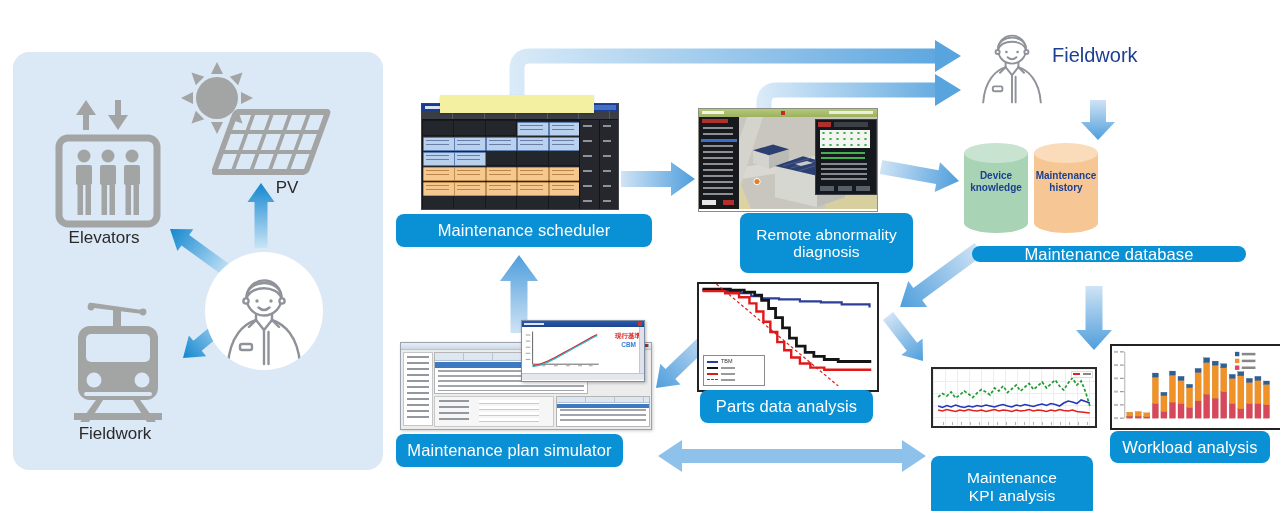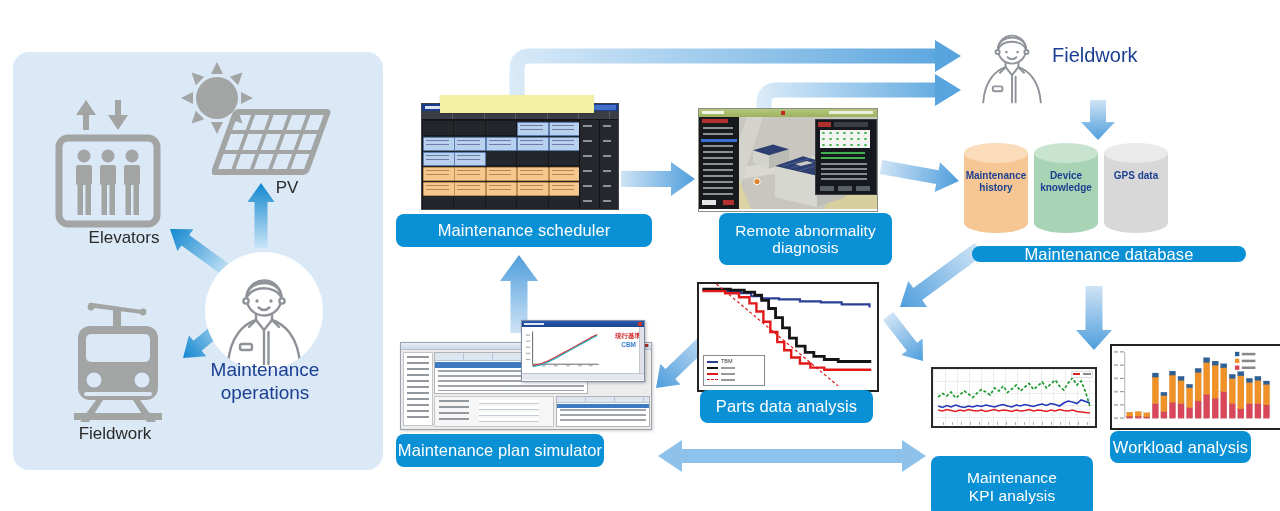--- a/index.html
+++ b/index.html
@@ -222,21 +222,21 @@
       <circle cx="56" cy="58" r="6.5"></circle>
         <rect x="48" y="67" width="16" height="20" rx="2"></rect>
       <rect x="49.5" y="87" width="5.5" height="30"></rect>
         <rect x="57.5" y="87" width="5.5" height="30"></rect>
       <circle cx="80" cy="58" r="6.5"></circle>
         <rect x="72" y="67" width="16" height="20" rx="2"></rect>
       <rect x="73.5" y="87" width="5.5" height="30"></rect>
         <rect x="81.5" y="87" width="5.5" height="30"></rect>
     </g>
   </svg>
-  <div class="abs node icon-label" style="left:68px;top:228px;width:112px">Elevators</div>
+  <div class="abs node icon-label" style="left:48px;top:228px;width:112px">Elevators</div>
 
   <svg class="abs node" style="left:178px;top:56px" width="78" height="80" viewBox="0 0 78 80">
     <g fill="var(--icongray,#a3a4a4)">
       <circle cx="39" cy="42" r="21"></circle>
       <g>
         <polygon points="39,6 33,18 45,18"></polygon>
           <polygon points="75,42 63,36 63,48"></polygon>
         <polygon points="39,78 33,66 45,66"></polygon>
           <polygon points="3,42 15,36 15,48"></polygon>
       </g>
@@ -272,21 +272,20 @@
         <path d="M14,96 C16,68 30,56 42,52 M86,96 C84,68 70,56 58,52"></path>
         <path d="M50,62 L50,96 M54.5,64 L54.5,96"></path>
         <rect x="26" y="76" width="12" height="6" rx="2"></rect>
       </g>
       <g fill="#8f9399">
           <circle cx="43" cy="33" r="1.7"></circle>
           <circle cx="57" cy="33" r="1.7"></circle>
         </g>
     </svg>
   </div>
-  <div class="abs node ops-label" style="left:188px;top:358px;width:154px">Maintenance operations</div>
 
   <svg class="abs node" style="left:72px;top:300px" width="92" height="124" viewBox="0 0 92 124">
     <g fill="var(--icongray,#a3a4a4)">
       <rect x="41" y="10" width="8" height="18"></rect>
       <path d="M18,6 Q14,2 21,3 L70,10 Q76,11 71,14 L22,8 Z"></path>
       <circle cx="19" cy="7" r="3.4"></circle>
         <circle cx="71" cy="12" r="3.4"></circle>
       <rect x="6" y="26" width="80" height="74" rx="12"></rect>
       <path d="M24,100 L8,122 L17,122 L31,100 Z"></path>
       <path d="M68,100 L84,122 L75,122 L61,100 Z"></path>
@@ -372,21 +371,21 @@
       <div class="rw-right">
         <div class="rr-tab"></div>
           <div class="rr-tabs"></div>
           <div class="rr-chart"></div>
         <div class="rr-grntxt"></div>
           <div class="rr-rows"></div>
           <div class="rr-btns"></div>
       </div>
     </div>
   </div>
-  <div class="pill two" style="left:719px;top:213px;width:173px;height:52px">
+  <div class="pill two" style="left:740px;top:213px;width:173px;height:60px">
     <span>Remote abnormality</span>
     <span>diagnosis</span>
   </div>
 
   <svg class="abs node" style="left:972px;top:20px" width="80" height="88" viewBox="0 0 100 96">
     <g stroke="#8f9399" stroke-width="2.4" fill="none" stroke-linecap="round">
       <circle cx="50" cy="30" r="17.5" fill="#fff"></circle>
       <path d="M32.5,30 C32.5,10 67.5,10 67.5,30 C62,17 38,17 32.5,30 Z" fill="#fff"></path>
       <path d="M44.5,39.5 Q50,44.5 55.5,39.5"></path>
       <circle cx="32" cy="33" r="2.6" fill="#fff"></circle>
@@ -401,38 +400,31 @@
     <g fill="#8f9399">
         <circle cx="43" cy="33" r="1.7"></circle>
         <circle cx="57" cy="33" r="1.7"></circle>
       </g>
   </svg>
   <div class="abs node fieldwork-label" style="left:1052px;top:44px">Fieldwork</div>
 
   <div class="abs node" id="cylRow" style="left:963px;top:142px;width:278px;height:100px;display:flex;gap:4px">
       <div class="cyl">
         <svg width="66" height="98" viewBox="0 0 66 98">
-          <path d="M1,11 L1,81 A32,10 0 0 0 65,81 L65,11 Z" fill="#f6c795"></path>
-          <ellipse cx="33" cy="11" rx="32" ry="10" fill="#fadcba"></ellipse>
-        </svg>
-        <div class="cyl-label">Maintenance history</div>
-      </div>
-      <div class="cyl">
-        <svg width="66" height="98" viewBox="0 0 66 98">
           <path d="M1,11 L1,81 A32,10 0 0 0 65,81 L65,11 Z" fill="#a8d3b4"></path>
           <ellipse cx="33" cy="11" rx="32" ry="10" fill="#c8e4d0"></ellipse>
         </svg>
         <div class="cyl-label">Device knowledge</div>
       </div>
       <div class="cyl">
         <svg width="66" height="98" viewBox="0 0 66 98">
-          <path d="M1,11 L1,81 A32,10 0 0 0 65,81 L65,11 Z" fill="#d8d8d8"></path>
-          <ellipse cx="33" cy="11" rx="32" ry="10" fill="#eaeaea"></ellipse>
+          <path d="M1,11 L1,81 A32,10 0 0 0 65,81 L65,11 Z" fill="#f6c795"></path>
+          <ellipse cx="33" cy="11" rx="32" ry="10" fill="#fadcba"></ellipse>
         </svg>
-        <div class="cyl-label">GPS data</div>
+        <div class="cyl-label">Maintenance history</div>
       </div>
     </div>
   <div class="pill" style="left:972px;top:246px;width:274px;height:16px">
     <span>Maintenance database</span>
   </div>
 
   <div class="abs node chartbox" style="left:697px;top:282px;width:178px;height:106px">
     <svg id="partsSvg" width="174" height="102" viewBox="0 0 100 100" preserveAspectRatio="none">
         <rect x="0" y="0" width="100" height="100" fill="#ffffff"></rect>
         <polyline points="2,6 16,6 16,7 24,7 24,9 30,9 30,12 36,12 36,14 46,14 46,15 58,15 58,17 70,17 70,18 82,18 82,20 98,20 98,23" fill="none" stroke="#2b3f96" stroke-width="2.2" vector-effect="non-scaling-stroke"></polyline>
@@ -495,21 +487,21 @@
           <rect x="84" y="93" width="5" height="2.4" fill="#999"></rect>
           <polyline points="10,94 20,90 30,82 40,72 50,61 60,50 70,39 80,28 88,19 95,12" fill="none" stroke="#d92b2b" stroke-width="1.4" vector-effect="non-scaling-stroke"></polyline>
           <polyline points="10,96.6 20,92.6 30,84.6 40,74.6 50,63.6 60,52.6 70,41.6 80,30.6 88,21.6 95,14.6" fill="none" stroke="#2fb3c8" stroke-width="1.2" vector-effect="non-scaling-stroke"></polyline>
         </svg>
       <span class="fw-red">現行基準</span>
       <span class="fw-blue">CBM</span>
       <div class="fw-scrollv"></div>
     </div>
     <div class="fw-foot"></div>
   </div>
-  <div class="pill" style="left:396px;top:434px;width:208px;height:33px">
+  <div class="pill" style="left:396px;top:434px;width:227px;height:33px">
     <span>Maintenance plan simulator</span>
   </div>
 
   <div class="abs node kpi-box" style="left:931px;top:367px;width:162px;height:57px">
     <svg id="kpiSvg" width="158" height="50" viewBox="0 0 100 100" preserveAspectRatio="none" style="position:absolute;left:2px;top:2px">
         <polyline points="2.0,52.0 4.7,45.0 7.5,50.0 10.2,42.0 13.0,54.0 15.7,48.0 18.5,40.0 21.2,46.0 23.9,53.0 26.7,44.0 29.4,37.0 32.2,42.0 34.9,48.0 37.7,34.0 40.4,40.0 43.1,30.0 45.9,43.0 48.6,36.0 51.4,28.0 54.1,40.0 56.9,32.0 59.6,25.0 62.3,37.0 65.1,30.0 67.8,22.0 70.6,34.0 73.3,26.0 76.1,18.0 78.8,30.0 81.5,38.0 84.3,24.0 87.0,14.0 89.8,28.0 92.5,20.0 95.3,42.0 98.0,70.0" fill="none" stroke="#1f9b30" stroke-width="1.7" vector-effect="non-scaling-stroke" stroke-dasharray="3,2"></polyline>
         <polyline points="2.0,70.0 4.7,73.0 7.5,69.0 10.2,72.0 13.0,68.0 15.7,71.0 18.5,73.0 21.2,70.0 23.9,72.0 26.7,69.0 29.4,71.0 32.2,68.0 34.9,70.0 37.7,72.0 40.4,69.0 43.1,67.0 45.9,70.0 48.6,72.0 51.4,68.0 54.1,70.0 56.9,67.0 59.6,69.0 62.3,71.0 65.1,68.0 67.8,66.0 70.6,69.0 73.3,65.0 76.1,67.0 78.8,70.0 81.5,64.0 84.3,60.0 87.0,62.0 89.8,65.0 92.5,58.0 95.3,61.0 98.0,64.0" fill="none" stroke="#2238b8" stroke-width="1.6" vector-effect="non-scaling-stroke"></polyline>
         <polyline points="2.0,78.0 4.7,80.0 7.5,77.0 10.2,79.0 13.0,81.0 15.7,78.0 18.5,80.0 21.2,77.0 23.9,79.0 26.7,80.0 29.4,78.0 32.2,81.0 34.9,79.0 37.7,77.0 40.4,80.0 43.1,78.0 45.9,79.0 48.6,81.0 51.4,78.0 54.1,80.0 56.9,79.0 59.6,77.0 62.3,80.0 65.1,78.0 67.8,79.0 70.6,81.0 73.3,78.0 76.1,80.0 78.8,77.0 81.5,79.0 84.3,80.0 87.0,78.0 89.8,81.0 92.5,82.0 95.3,83.0 98.0,84.0" fill="none" stroke="#e02020" stroke-width="1.5" vector-effect="non-scaling-stroke"></polyline>
       </svg>
     <div class="kpi-legend"></div>
@@ -584,17 +576,17 @@
         <rect x="155.23529411764707" y="39.31999999999999" width="6.2" height="21.080000000000002" fill="#f09228" stroke="#c4761c" stroke-width="0.3"></rect>
         <rect x="155.23529411764707" y="35.919999999999995" width="6.2" height="3.4000000000000004" fill="#2e6096" stroke="#24497a" stroke-width="0.3"></rect>
         <rect x="126" y="6" width="4.5" height="4.5" fill="#2e6096"></rect>
         <rect x="133" y="7" width="14" height="2.6" fill="#888"></rect>
         <rect x="126" y="13" width="4.5" height="4.5" fill="#f09228"></rect>
         <rect x="133" y="14" width="14" height="2.6" fill="#888"></rect>
         <rect x="126" y="20" width="4.5" height="4.5" fill="#d8485a"></rect>
         <rect x="133" y="21" width="14" height="2.6" fill="#888"></rect>
       </svg>
   </div>
-  <div class="pill" style="left:1110px;top:431px;width:141px;height:32px">
+  <div class="pill" style="left:1110px;top:431px;width:160px;height:32px">
     <span>Workload analysis</span>
   </div>
 
 </div>
 
 </body></html>

